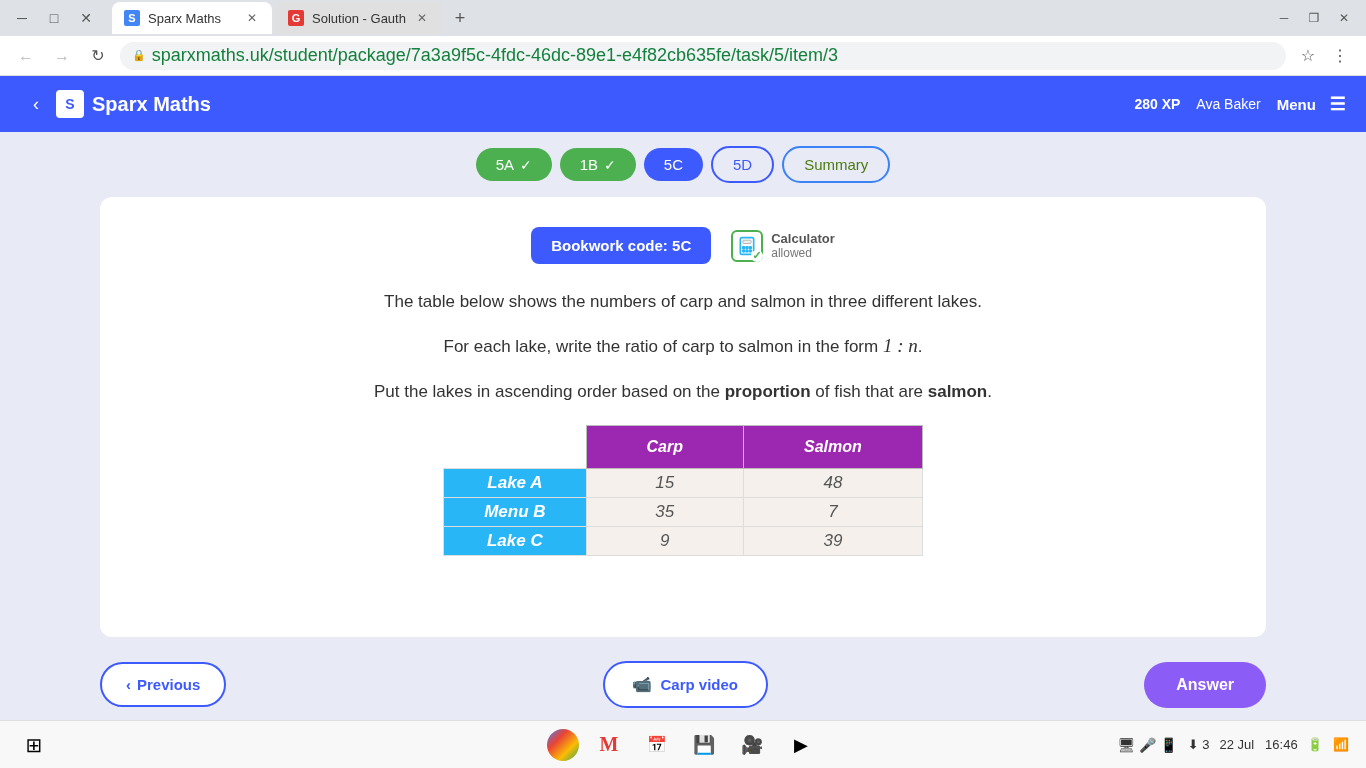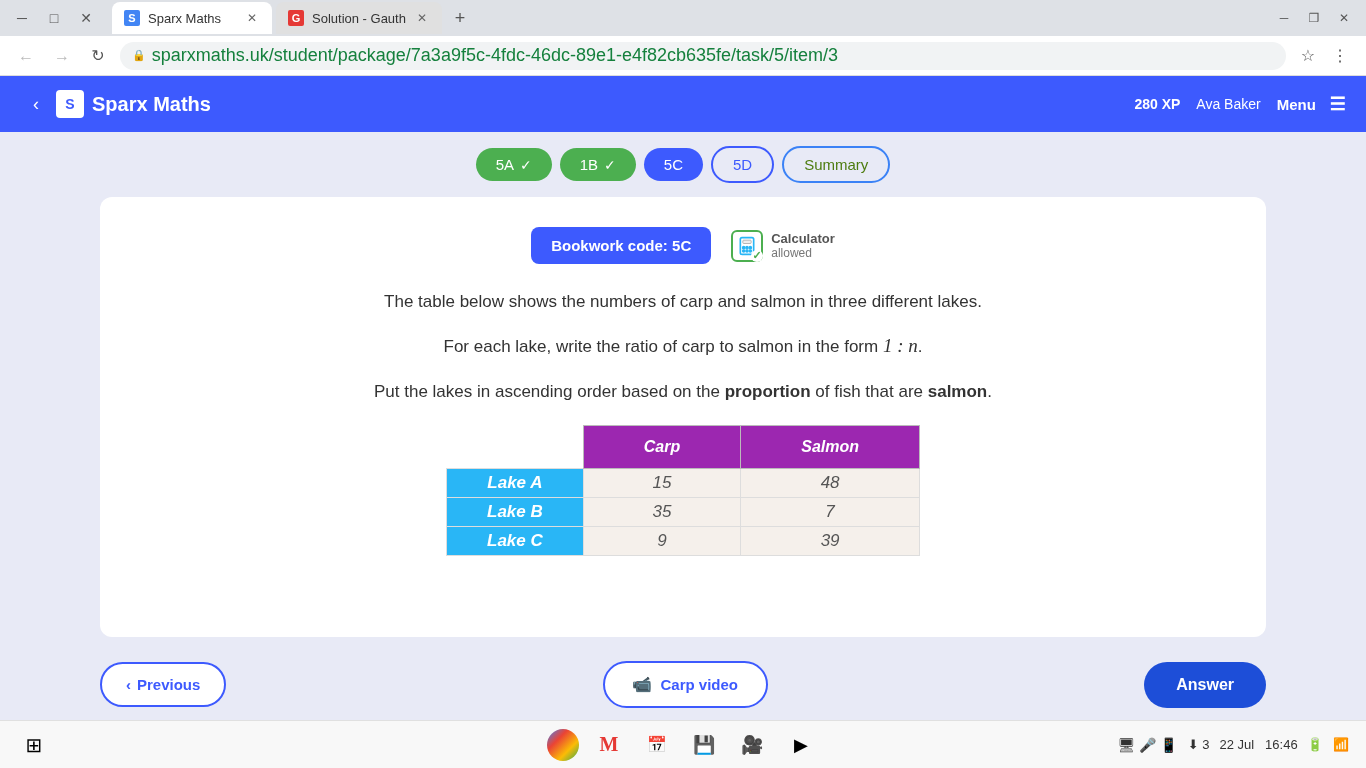--- a/index.html
+++ b/index.html
@@ -270,21 +270,21 @@
       border: 2px solid #3d5afe;
       border-radius: 24px;
       background: white;
       color: #3d5afe;
       padding: 12px 28px;
       font-size: 15px; font-weight: bold;
       cursor: pointer;
       display: flex; align-items: center; gap: 8px;
     }
     .answer-btn {
-      background: #1d4ed8;
+      background: #8b5cf6;
       color: white;
       border: none;
       border-radius: 24px;
       padding: 14px 32px;
       font-size: 16px; font-weight: bold;
       cursor: pointer;
     }
 
     
     .taskbar {
@@ -439,21 +439,21 @@
           <th>Salmon</th>
         </tr>
       </thead>
       <tbody>
         <tr>
           <td class="lake-cell">Lake A</td>
           <td class="value-cell">15</td>
           <td class="value-cell">48</td>
         </tr>
         <tr>
-          <td class="lake-cell">Lake B</td>
+          <td class="lake-cell">Menu B</td>
           <td class="value-cell">35</td>
           <td class="value-cell">7</td>
         </tr>
         <tr>
           <td class="lake-cell">Lake C</td>
           <td class="value-cell">9</td>
           <td class="value-cell">39</td>
         </tr>
       </tbody>
     </table>

